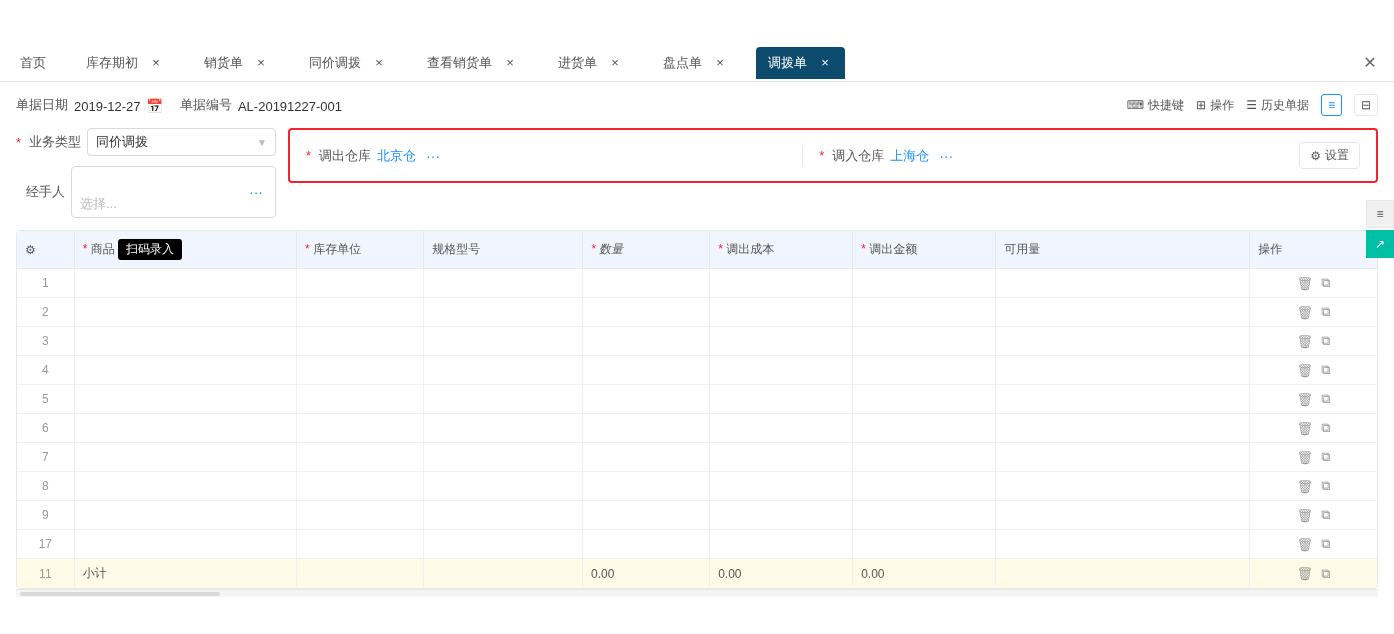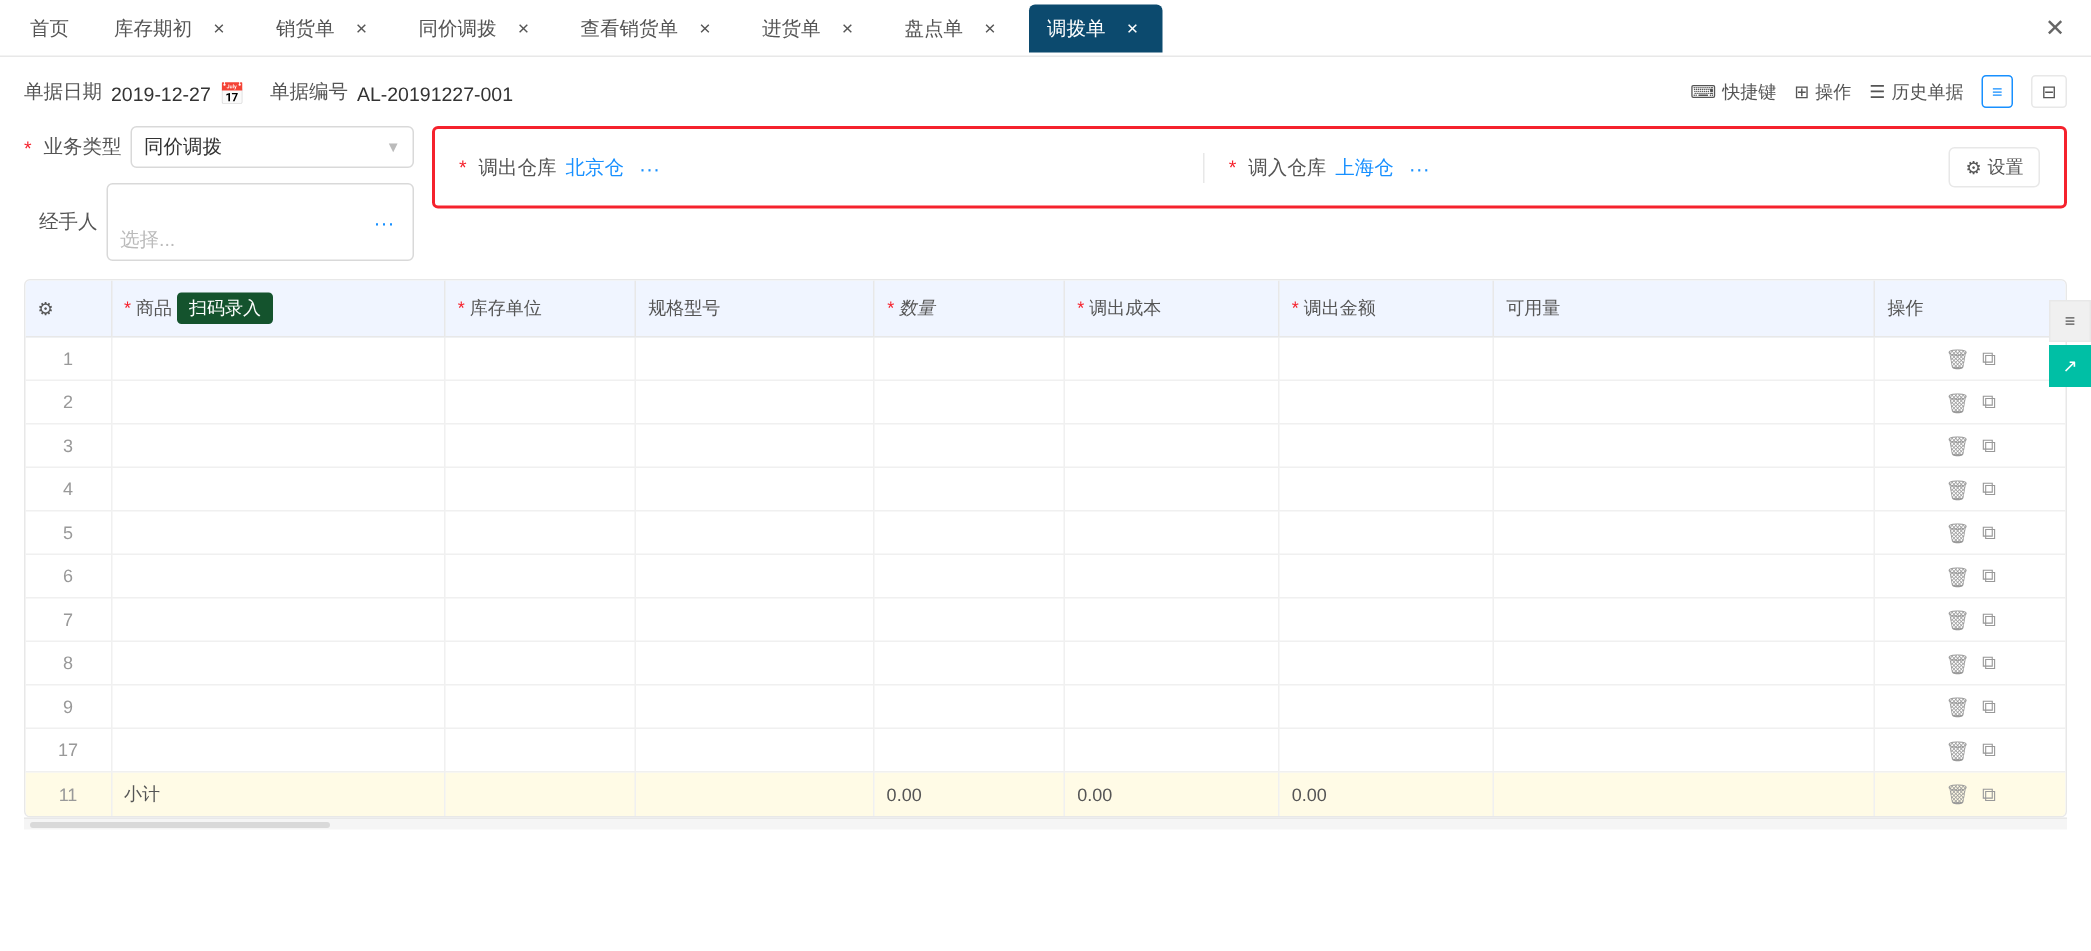--- a/index.html
+++ b/index.html
@@ -6,21 +6,22 @@
     body { font-family: "Microsoft YaHei", "PingFang SC", sans-serif; font-size: 13px; background: #fff; color: #333; overflow: hidden; }
 
     
     .tab-bar {
       display: flex;
       align-items: center;
       border-bottom: 1px solid #e8e8e8;
       background: #fff;
       padding: 15px 8px;
       height: 38px;
-      gap: 6px;
+      gap: 16px;
+      margin-top: 44px;
     }
     .tab-item {
       display: flex;
       align-items: center;
       padding: 0 12px;
       height: 32px;
       cursor: pointer;
       border-radius: 4px 4px 0 0;
       font-size: 13px;
       color: #555;
@@ -230,21 +231,21 @@
       color: #333;
     }
     .data-table td:last-child { border-right: none; }
     .data-table tr:last-child td { border-bottom: none; margin-top: 12px; }
     .data-table .row-num {
       color: #999;
       text-align: center;
       width: 36px;
     }
     .scan-btn {
-      background: #14532d;
+      background: #000000;
       color: #fff;
       border: none;
       border-radius: 3px;
       padding: 2px 8px;
       font-size: 12px;
       cursor: pointer;
       white-space: nowrap;
     }
     .col-gear {
       text-align: center;

